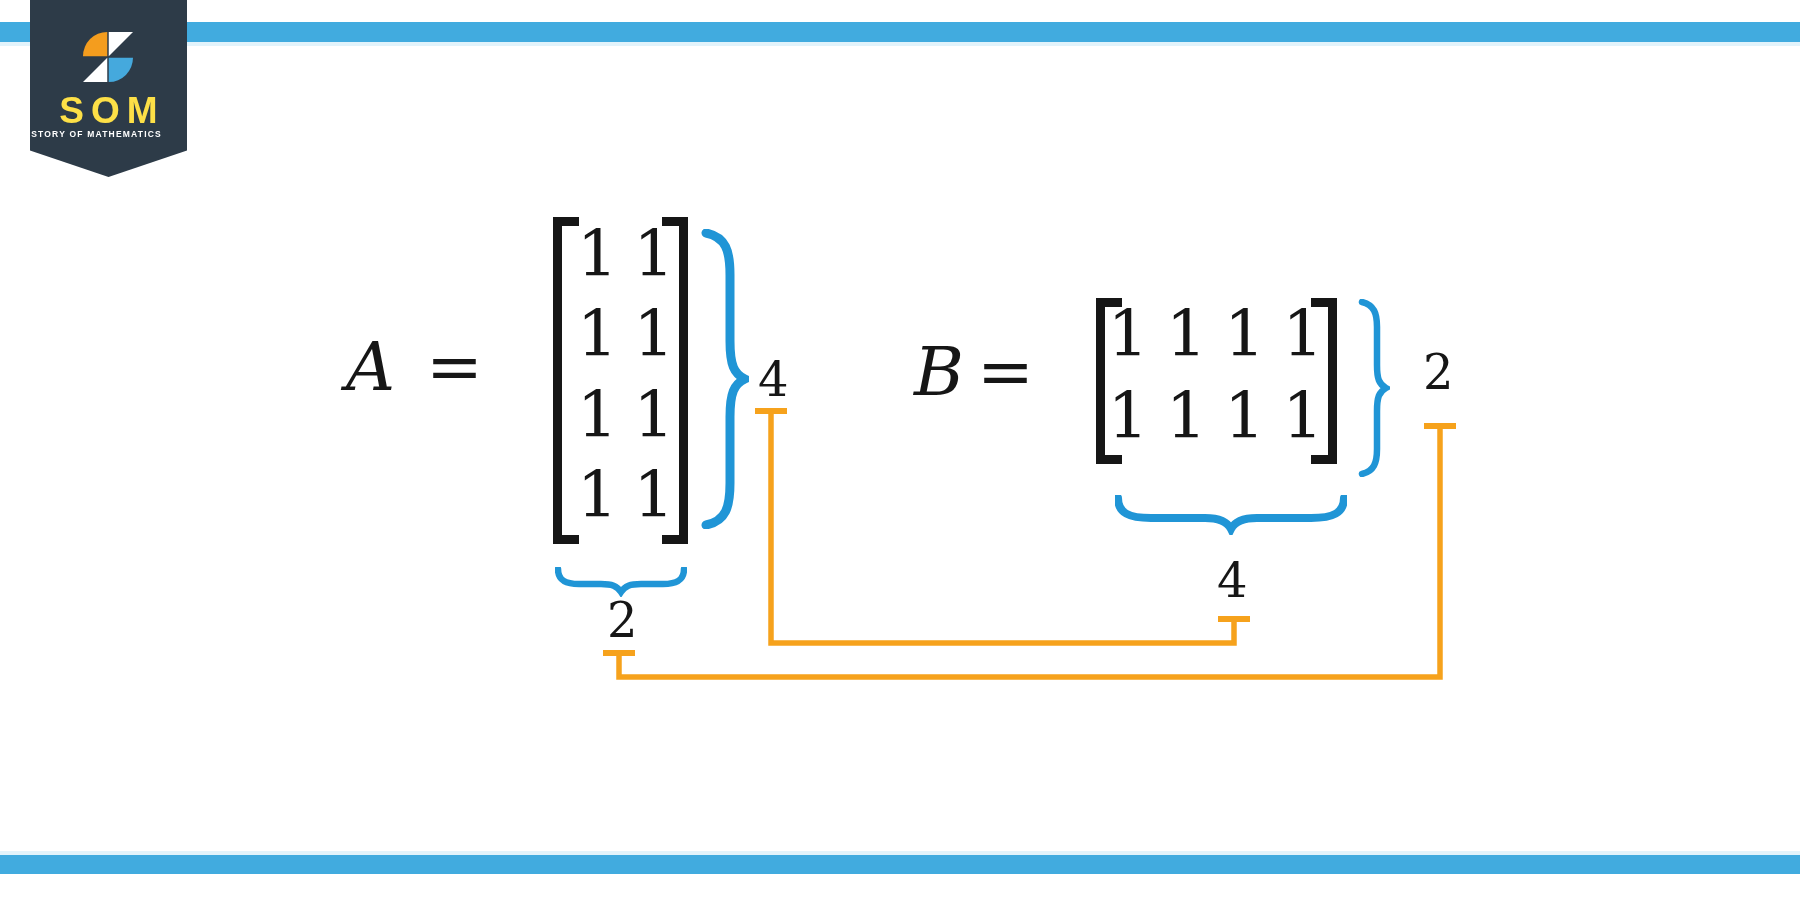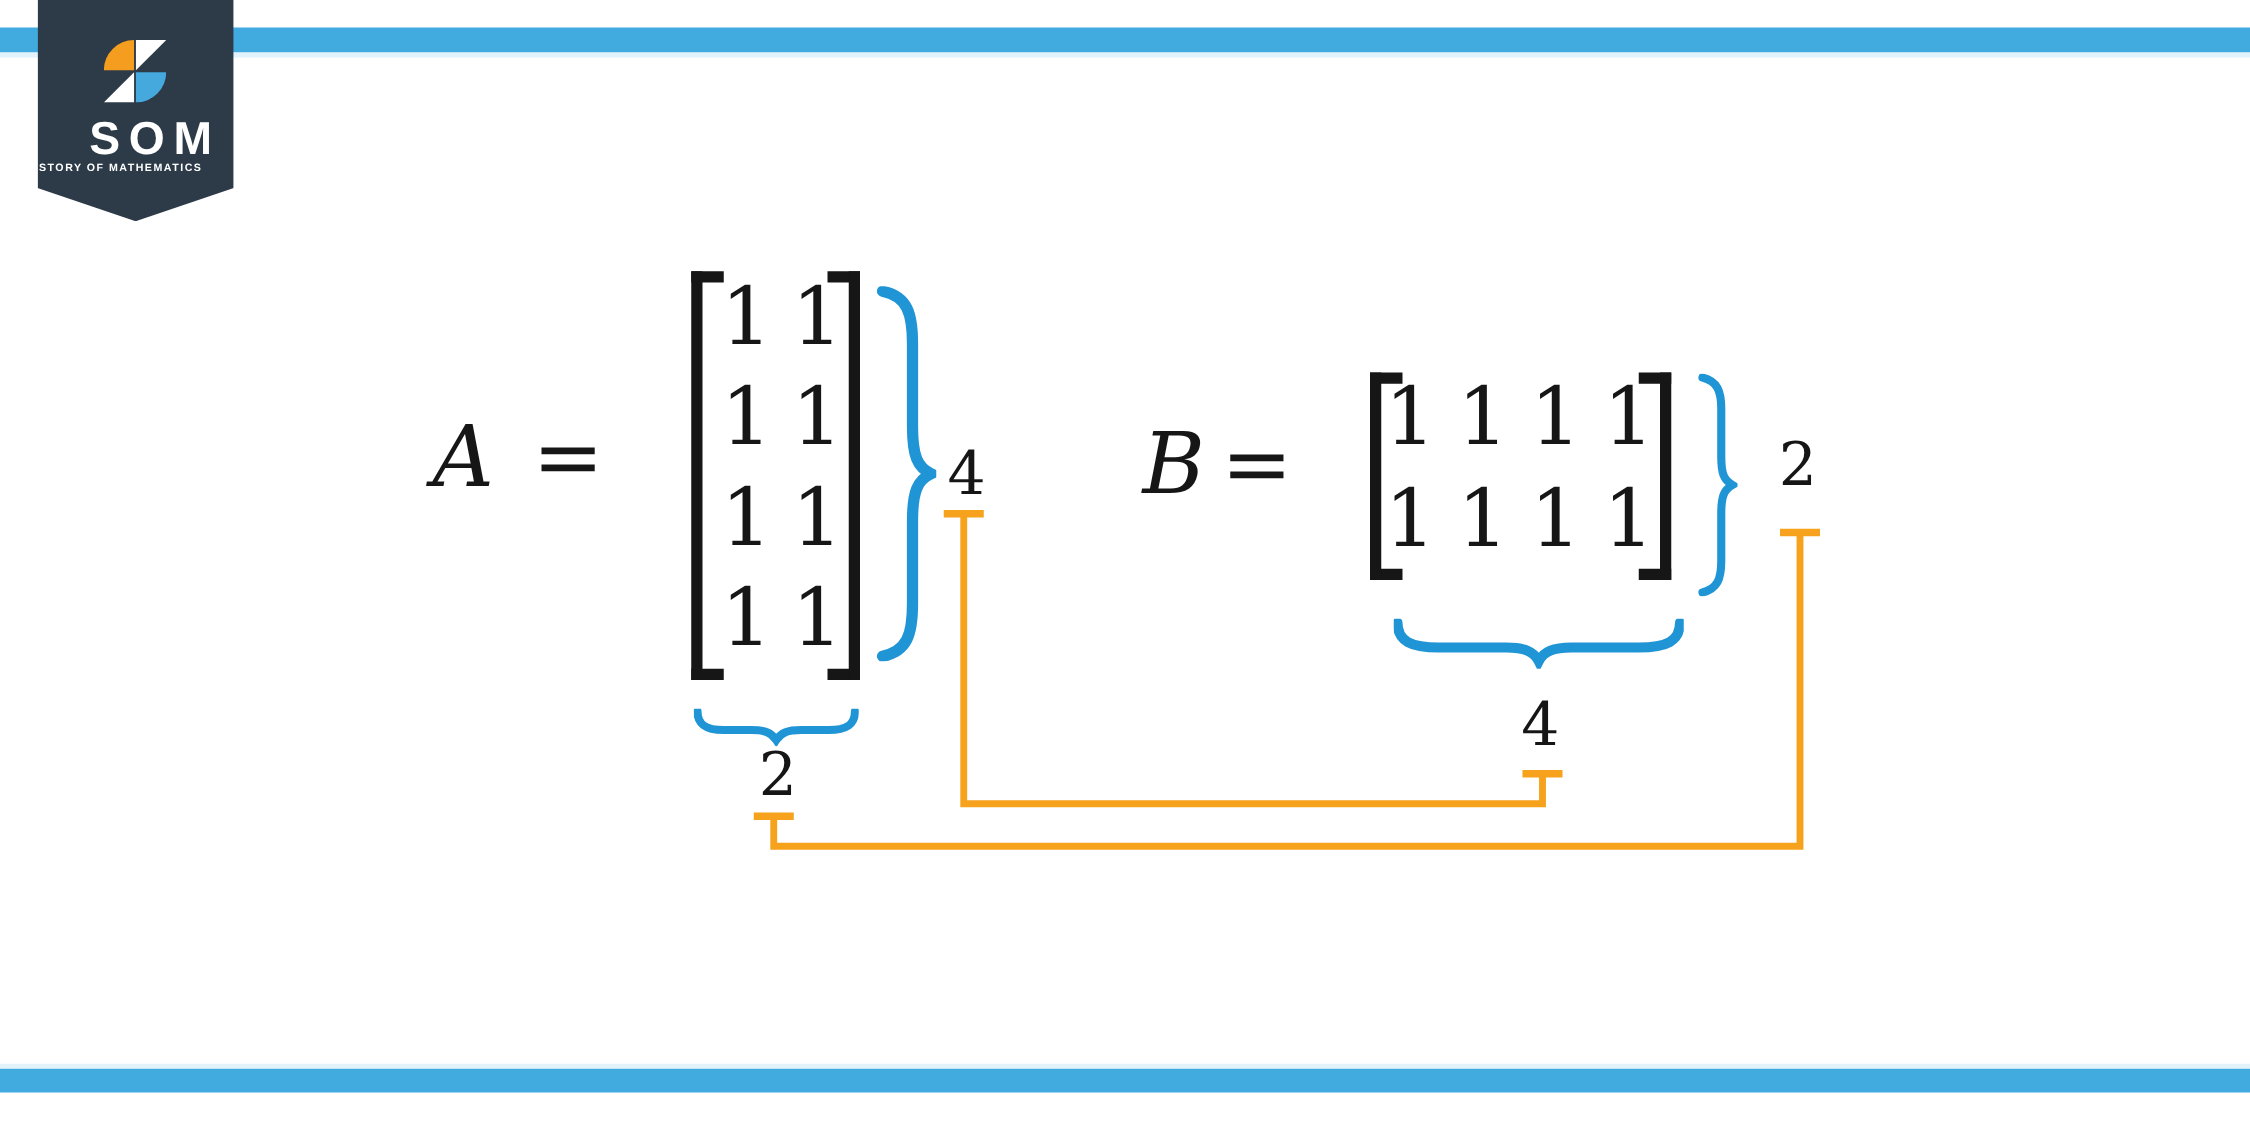--- a/index.html
+++ b/index.html
@@ -26,22 +26,22 @@
   .bottom-bar{left:0;top:855px;width:1800px;height:19px;background:var(--bar-blue);}
   .bottom-bar-glow{left:0;top:851px;width:1800px;height:4px;background:#e2f3fb;}
 
   
   .pennant{
     left:30px;top:0;width:157px;height:177px;background:var(--banner-navy);
     clip-path:polygon(0 0,100% 0,100% 85%,50% 100%,0 85%);
   }
   .logo-icon{position:absolute;left:53px;top:32px;width:50px;height:50px;}
   .som-title{
-    position:absolute;left:12px;top:92px;width:100%;text-align:center;
-    color:#ffffff;font-weight:bold;font-size:37px;line-height:1;
+    position:absolute;left:0;top:92px;width:100%;text-align:center;
+    color:#fde047;font-weight:bold;font-size:37px;line-height:1;
     letter-spacing:7px;text-indent:7px;
   }
   .som-sub{
     position:absolute;left:0;top:130px;width:100%;text-align:left;
     color:#ffffff;font-weight:bold;font-size:8.5px;line-height:1;
     letter-spacing:1.2px;text-indent:1.2px;
   }
 
   
   .mathvar{font-family:"DejaVu Serif",serif;font-style:italic;font-size:68px;line-height:1;color:var(--ink);}

